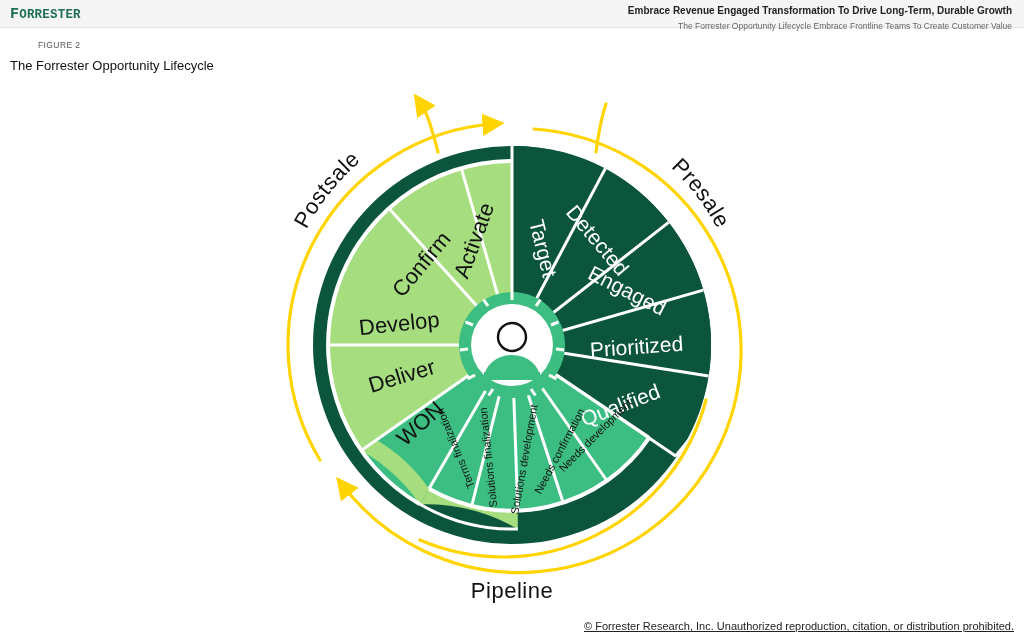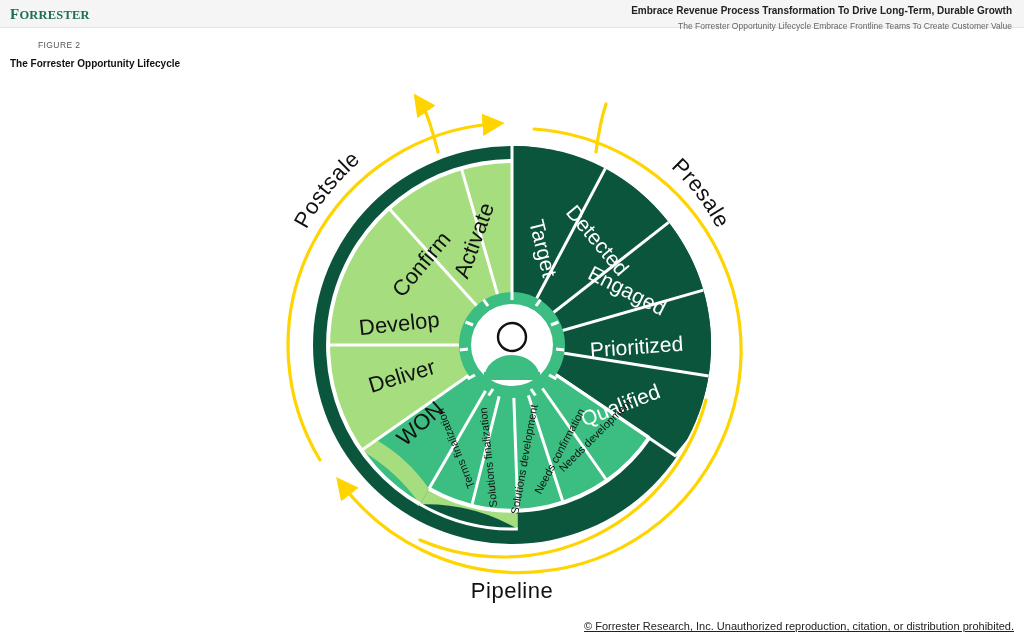--- a/index.html
+++ b/index.html
@@ -9,42 +9,42 @@
     position:relative;overflow:hidden;
     -webkit-font-smoothing:antialiased;
   }
   
   #header-bar{
     position:absolute;left:0;top:0;width:1024px;height:27px;
     background:#f5f5f5;border-bottom:1px solid #e3e3e3;
   }
   #brand-logo{
     position:absolute;left:10px;top:6px;
-    font-family:Liberation Serif, serif;
+    font-family:Liberation Mono, monospace;
     font-size:15px;font-weight:700;color:#1d6f53;
     letter-spacing:.2px;
   }
   #brand-logo .cap{font-size:15px;}
   #brand-logo .sm{font-size:12.5px;}
   #header-report-title{
     position:absolute;right:12px;top:4px;width:620px;text-align:right;
     font-size:10px;font-weight:700;color:#222;line-height:13px;
   }
   #header-report-subtitle{
     position:absolute;right:12px;top:20px;width:620px;text-align:right;
     font-size:8.5px;color:#666;line-height:12px;
   }
   
   #figure-number{
     position:absolute;left:10px;top:40px;
     font-size:8.5px;color:#555;letter-spacing:.4px;padding-left:28px;
   }
   #figure-title{
     position:absolute;left:10px;top:58px;
-    font-size:10px;font-weight:700;color:#111;
+    font-size:13px;font-weight:400;color:#111;
   }
   
   #footer-copyright{
     position:absolute;right:10px;bottom:6px;
     font-size:11px;color:#222;text-decoration:underline;
   }
   
   #wheel-figure{position:absolute;left:0;top:0;width:1024px;height:638px;}
   .seg-label{font-family:"Liberation Sans",sans-serif;fill:#111;}
   .seg-label-light{fill:#ffffff;}
@@ -56,21 +56,21 @@
 </style>
 </head>
 <body>
 
 <div id="header-bar"></div>
 
 <div id="brand-logo">
   <span class="cap">F</span><span class="sm">ORRESTER</span>
 </div>
 
-<div id="header-report-title">Embrace Revenue Process Transformation To Drive Long-Term, Durable Growth</div>
+<div id="header-report-title">Embrace Revenue Engaged Transformation To Drive Long-Term, Durable Growth</div>
 
 <div id="header-report-subtitle">The Forrester Opportunity Lifecycle Embrace Frontline Teams To Create Customer Value</div>
 
 <div id="figure-number">FIGURE 2</div>
 
 <div id="figure-title">The Forrester Opportunity Lifecycle</div>
 
 <svg id="wheel-figure" viewBox="0 0 1024 638">
 
   <defs>

